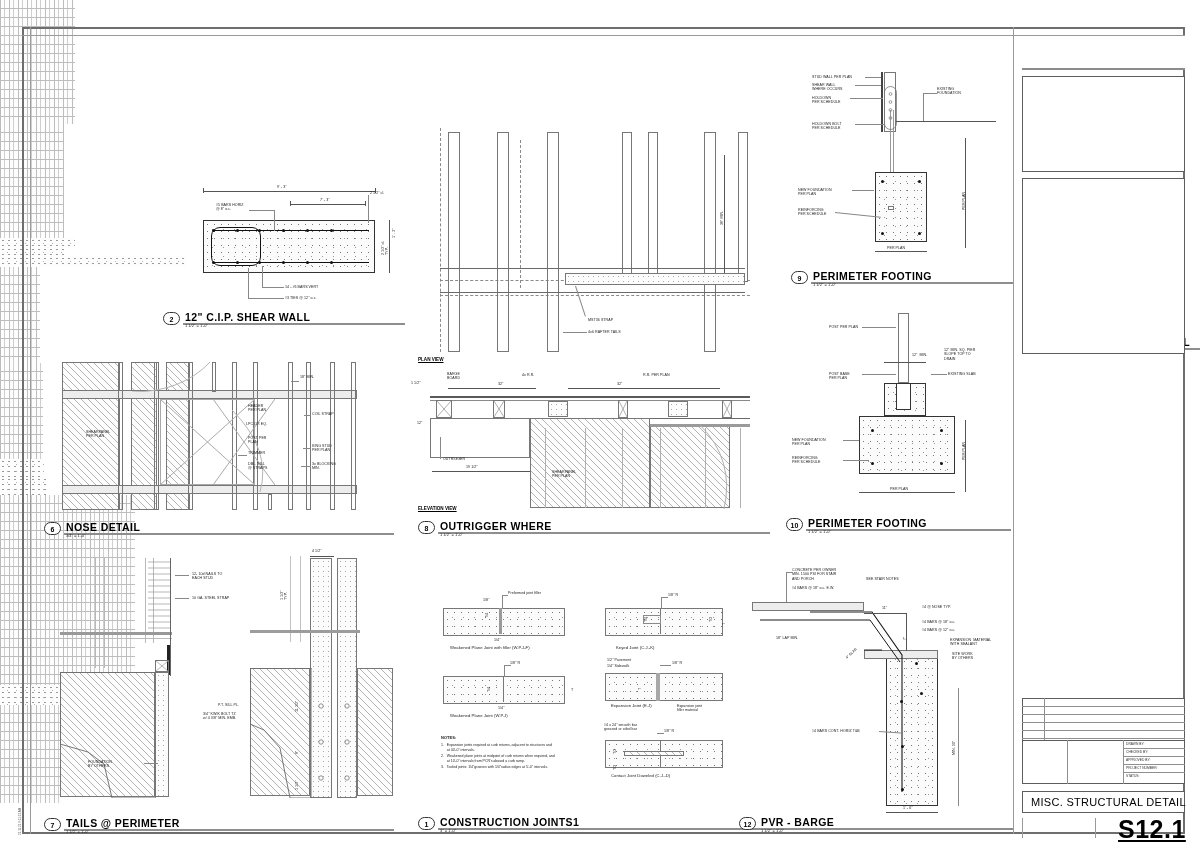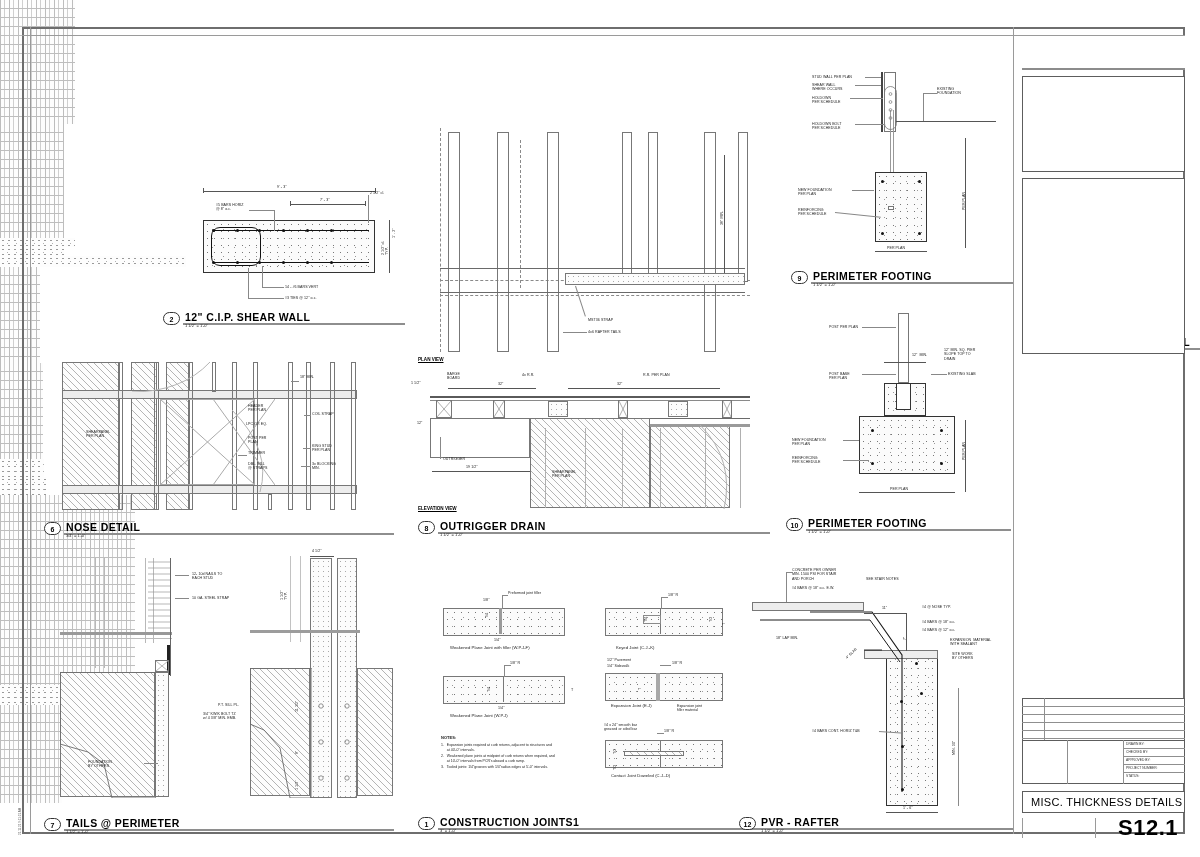--- a/index.html
+++ b/index.html
@@ -50,21 +50,21 @@
 
   .box{position:absolute;border:1px solid #333;box-sizing:border-box;}
   .boxt{position:absolute;border:1px solid #777;box-sizing:border-box;}
 
   
   .tb-box{position:absolute;border:1px solid #5d5d5d;box-sizing:border-box;background:#fff;}
   .tb-row{position:absolute;height:1px;background:#8f8f8f;}
   .tb-col{position:absolute;width:1px;background:#8f8f8f;}
   .tb-small{position:absolute;font-size:3.3px;color:#333;white-space:nowrap;}
   .sheetname{position:absolute;font-size:11px;letter-spacing:0.3px;white-space:nowrap;}
-  .sheetnum{position:absolute;font-size:22px;font-weight:bold;letter-spacing:0.5px;white-space:nowrap;}
+  .sheetnum{position:absolute;font-size:25px;font-weight:bold;letter-spacing:0.5px;white-space:nowrap;text-decoration:underline;}
   .edgetext{position:absolute;font-size:3px;color:#555;transform:rotate(-90deg);transform-origin:0 0;white-space:nowrap;}
   .plan-tag{position:absolute;font-size:4.6px;font-weight:bold;text-decoration:underline;white-space:nowrap;}
   .notes{position:absolute;font-size:3.5px;line-height:5px;color:#222;white-space:pre;}
   .tick{position:absolute;width:1px;height:5px;background:#555;}
   .rebar{position:absolute;background:#111;}
   .dotbar{position:absolute;width:3px;height:3px;border-radius:3px;background:#111;}
 </style>
 </head>
 <body>
 
@@ -287,21 +287,21 @@
     <div class="lbl" style="left:443px;top:457px;">OUTRIGGER</div>
     <div class="ln" style="left:440px;top:437px;width:1px;height:22px;background:#888;"></div>
     <div class="lbl" style="left:466px;top:465px;">19 1/2"</div>
     <div class="dim" style="left:432px;top:471px;width:98px;"></div>
     <div class="lbl" style="left:552px;top:470px;">SHEARPANEL
 PER PLAN</div>
     <div class="plan-tag" style="left:418px;top:506px;">ELEVATION VIEW</div>
 
     <div class="dtitle" style="left:418px;top:521px;">
       <div class="bub">8</div>
-      <div class="tx">OUTRIGGER DRAIN</div>
+      <div class="tx">OUTRIGGER WHERE</div>
       <div class="rule" style="width:332px;"></div>
       <div class="sc">1 1/2" = 1'-0"</div>
     </div>
   </div>
 
   <div>
     <div class="boxt" style="left:884px;top:72px;width:12px;height:60px;"></div>
     <div class="ln" style="left:881px;top:72px;width:2px;height:60px;background:#444;"></div>
     <div class="vl" style="left:890px;top:110px;height:100px;background:#999;"></div>
     <div class="vl" style="left:893px;top:110px;height:100px;background:#999;"></div>
@@ -634,21 +634,21 @@
     <div class="lbl" style="left:776px;top:636px;">18" LAP MIN.</div>
     <div class="lbl" style="left:845px;top:657px;transform:rotate(-45deg);transform-origin:0 0;">4" SLAB</div>
     <div class="lbl" style="left:812px;top:729px;">#4 BARS CONT. HORIZ T&amp;B</div>
     <div class="ln" style="left:879px;top:731px;width:22px;height:1px;background:#888;transform:rotate(4deg);transform-origin:left;"></div>
     <div class="lbl" style="left:952px;top:755px;transform:rotate(-90deg);transform-origin:0 0;">MIN. 30"</div>
     <div class="dim" style="left:886px;top:812px;width:52px;"></div>
     <div class="lbl" style="left:903px;top:806px;">1' - 6"</div>
 
     <div class="dtitle" style="left:739px;top:817px;">
       <div class="bub">12</div>
-      <div class="tx">PVR - RAFTER</div>
+      <div class="tx">PVR - BARGE</div>
       <div class="rule" style="width:254px;"></div>
       <div class="sc">1 1/2" = 1'-0"</div>
     </div>
   </div>
 
   <div>
     <div class="tb-box" style="left:1022px;top:36px;width:163px;height:34px;border-width:0 0 2px 0;border-color:#8c8c8c;"></div>
     <div class="tb-box" style="left:1022px;top:76px;width:163px;height:96px;"></div>
     <div class="tb-box" style="left:1022px;top:178px;width:163px;height:176px;"></div>
 
@@ -668,20 +668,20 @@
     <div class="tb-row" style="left:1123px;top:764px;width:62px;"></div>
     <div class="tb-row" style="left:1123px;top:772px;width:62px;"></div>
 
     <div class="tb-small" style="left:1126px;top:742px;">DRAWN BY:</div>
     <div class="tb-small" style="left:1126px;top:750px;">CHECKED BY:</div>
     <div class="tb-small" style="left:1126px;top:758px;">APPROVED BY:</div>
     <div class="tb-small" style="left:1126px;top:766px;">PROJECT NUMBER:</div>
     <div class="tb-small" style="left:1126px;top:774px;">STATUS:</div>
 
     <div class="tb-box" style="left:1022px;top:791px;width:163px;height:22px;"></div>
-    <div class="sheetname" style="left:1031px;top:796px;">MISC. THICKNESS DETAILS</div>
+    <div class="sheetname" style="left:1031px;top:796px;">MISC. STRUCTURAL DETAIL</div>
 
     <div class="sheetnum" style="left:1118px;top:815px;">S12.1</div>
     <div class="ln" style="left:1095px;top:818px;width:1px;height:20px;background:#9a9a9a;"></div>
     <div class="ln" style="left:1022px;top:818px;width:1px;height:20px;background:#9a9a9a;"></div>
   </div>
 
 </div>
 
 </body></html>

